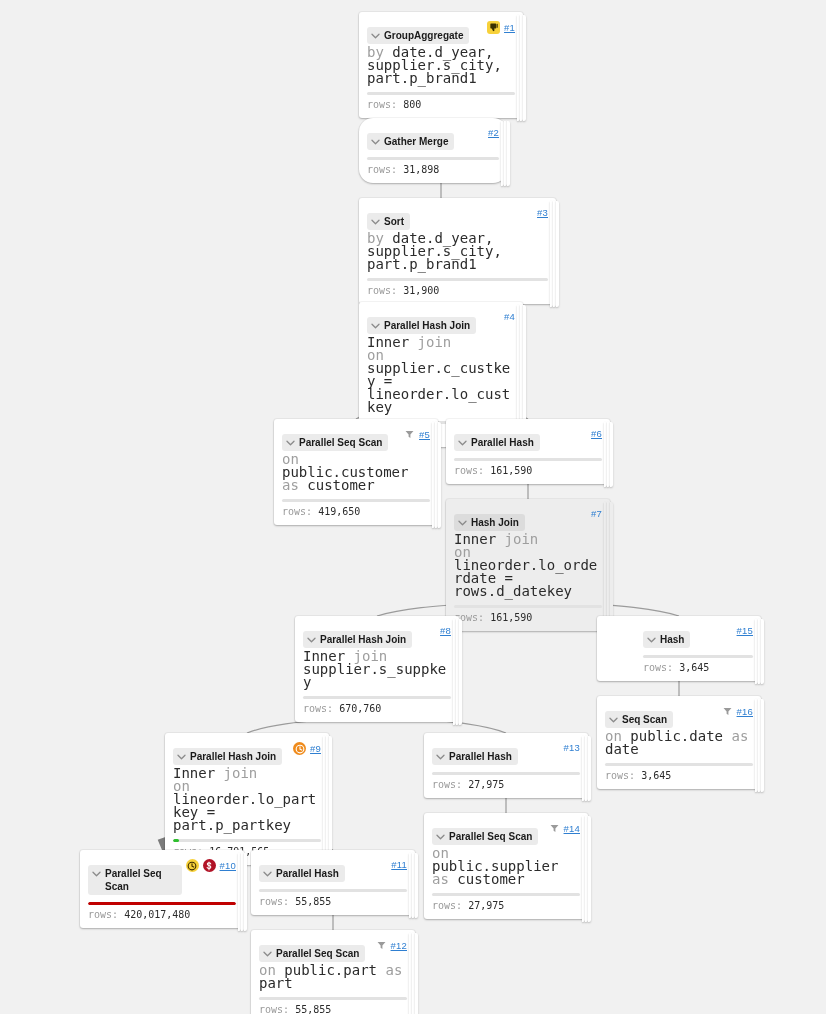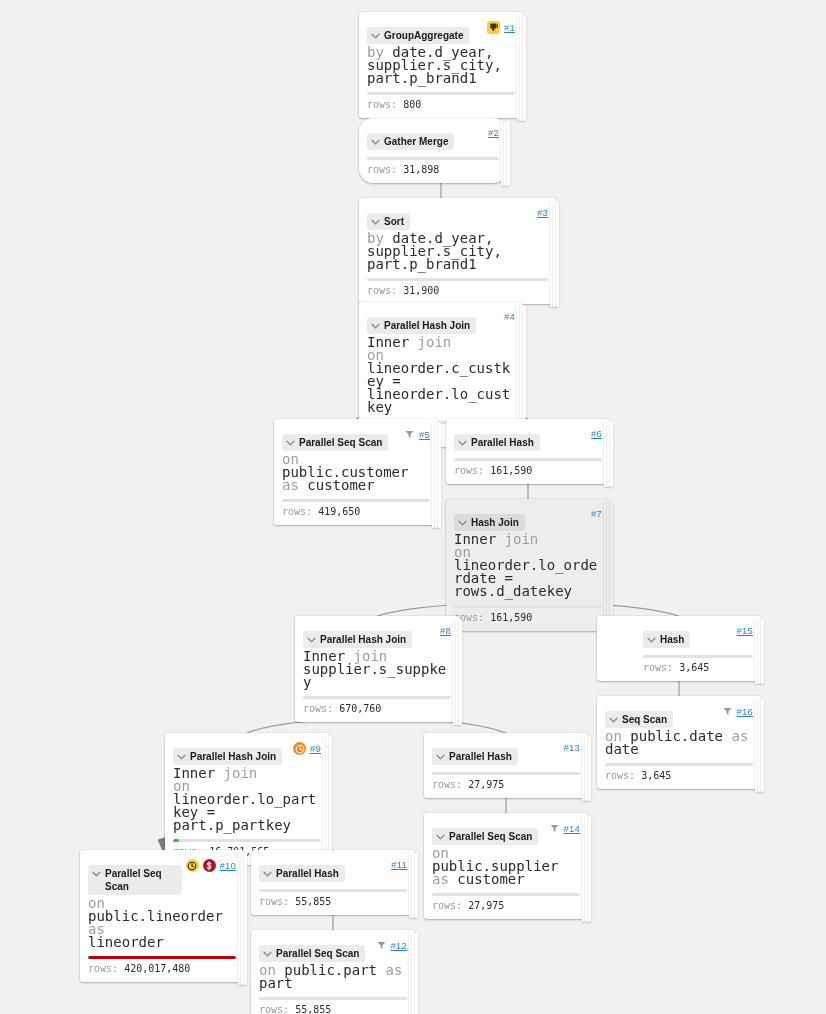--- a/index.html
+++ b/index.html
@@ -295,21 +295,21 @@
               </svg>
             </span>
             <span>Parallel Hash Join</span>
           </div>
           <div class="head-right">
             <a class="nodenum plain">#4</a>
           </div>
         </div>
         <div class="node-detail">
           <div><span>Inner </span><span class="kw">join</span></div>
-          <div><span class="kw">on </span><span>lineorder.c_custkey =</span></div>
+          <div><span class="kw">on </span><span>supplier.c_custkey =</span></div>
           <div><span>lineorder.lo_custkey</span></div>
         </div>
         <div class="bar">
           <span style="width: 0%; background: rgb(47, 191, 47);"></span>
         </div>
         <div class="rows"><span>rows:</span> <b>31,900</b></div>
       </div>
       <div class="node" style="left: 274px; top: 419px; width: 164px;">
         <div class="stack">
           <i></i>
@@ -594,24 +594,20 @@
             </span>
             <span class="badge cost">
               <svg width="10" height="10" viewBox="0 0 12 12" aria-hidden="true">
                 <path d="M6 1.3 V10.7" stroke="#ffffff" stroke-width="1.2" stroke-linecap="round"></path>
                 <path d="M8.1 3.6 C8.1 2.6 7.1 2.2 6 2.2 C4.9 2.2 4 2.7 4 3.7 C4 4.8 5.1 5.1 6.1 5.4 C7.2 5.7 8.2 6.1 8.2 7.3 C8.2 8.4 7.2 8.9 6 8.9 C4.8 8.9 3.8 8.4 3.8 7.4" fill="none" stroke="#ffffff" stroke-width="1.3" stroke-linecap="round"></path>
               </svg>
             </span>
             <a class="nodenum">#10</a>
           </div>
         </div>
-        <div class="node-detail">
-          <div><span class="kw">on </span><span>public.lineorder </span><span class="kw">as </span></div>
-          <div><span>lineorder</span></div>
-        </div>
         <div class="bar">
           <span style="width: 100%; background: rgb(192, 0, 0);"></span>
         </div>
         <div class="rows"><span>rows:</span> <b>420,017,480</b></div>
       </div>
       <div class="node" style="left: 251px; top: 850px; width: 164px;">
         <div class="stack">
           <i></i>
           <i></i>
           <i></i>

